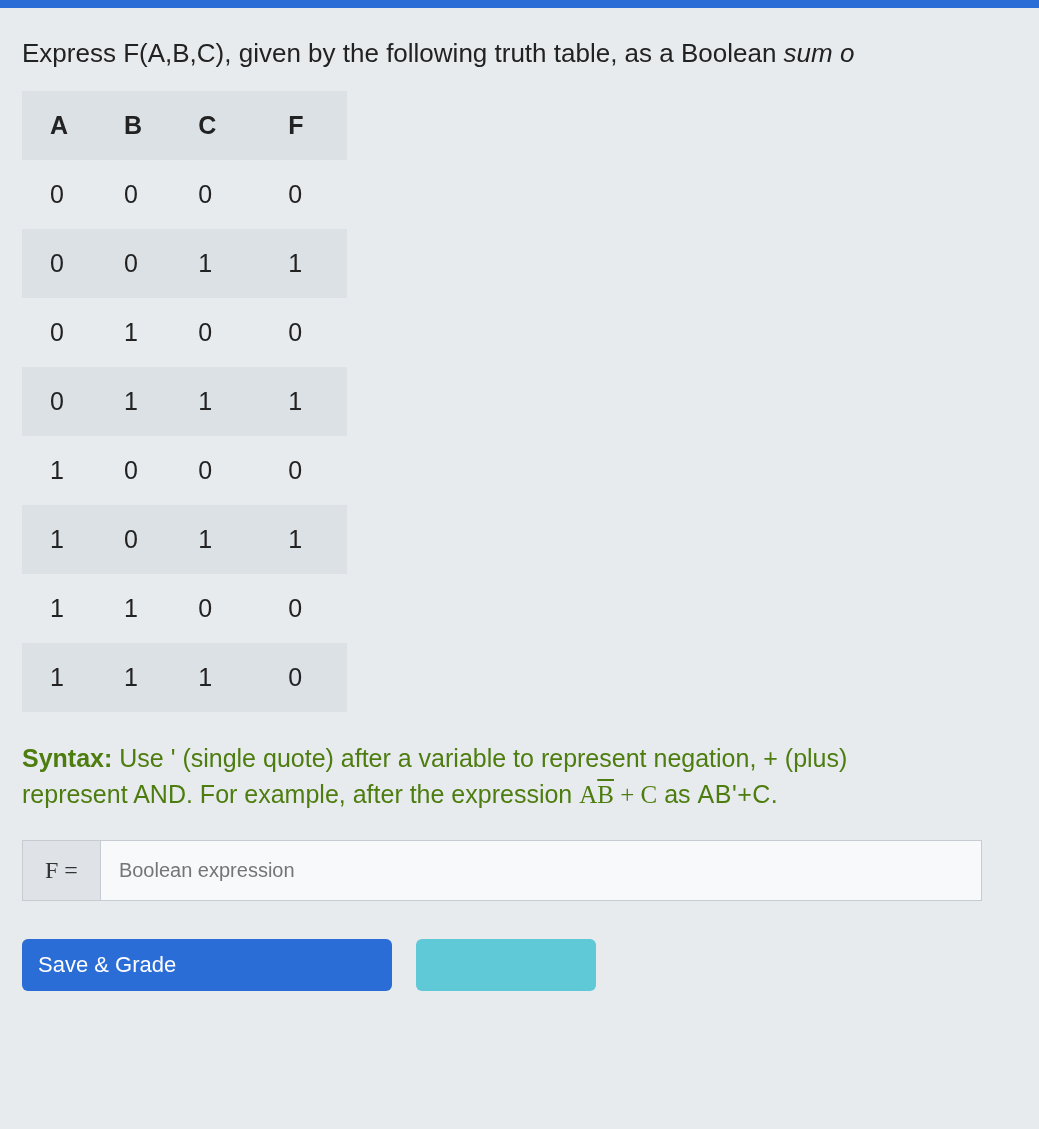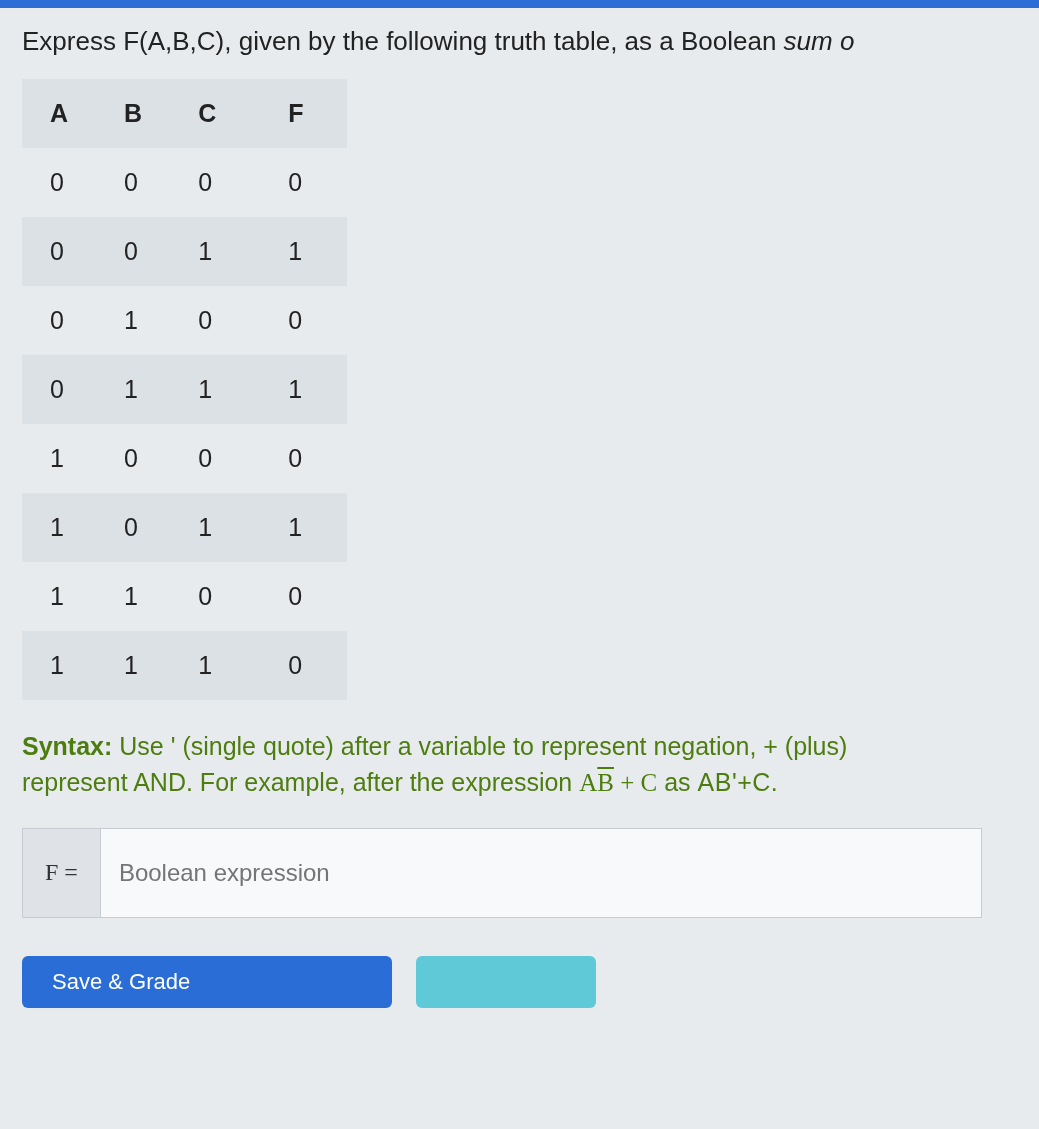--- a/index.html
+++ b/index.html
@@ -12,20 +12,21 @@
       overflow: hidden;
       position: relative;
     }
     .top-bar {
       background: #2a6dd6;
       height: 8px;
       width: 100%;
     }
     .content {
       padding: 18px 22px;
+      margin-top: 12px;
     }
     .question {
       font-size: 26px;
       color: #222;
       margin-bottom: 22px;
       font-weight: 400;
       white-space: nowrap;
     }
     .question .italic { font-style: italic; }
     table.truth {
@@ -81,32 +82,32 @@
       color: #333;
       display: flex;
       align-items: center;
       font-family: Georgia, 'Times New Roman', serif;
     }
     .answer-input {
       flex: 1;
       border: 1px solid #c6ccd2;
       border-left: none;
       background: #f7f9fb;
-      padding: 30px 18px;
-      font-size: 24px;
+      padding: 18px 18px;
+      font-size: 20px;
       color: #888;
       font-family: Arial, sans-serif;
       outline: none;
     }
     .buttons {
       display: flex;
       gap: 24px;
     }
     .btn {
-      padding: 16px 30px;
+      padding: 16px 16px;
       font-size: 22px;
       border-radius: 6px;
       border: none;
       color: #fff;
       cursor: pointer;
       height: 52px;
       overflow: hidden;
       line-height: 8px;
     }
     .btn-primary { background: #2a6dd6; width: 370px; text-align:left;}

